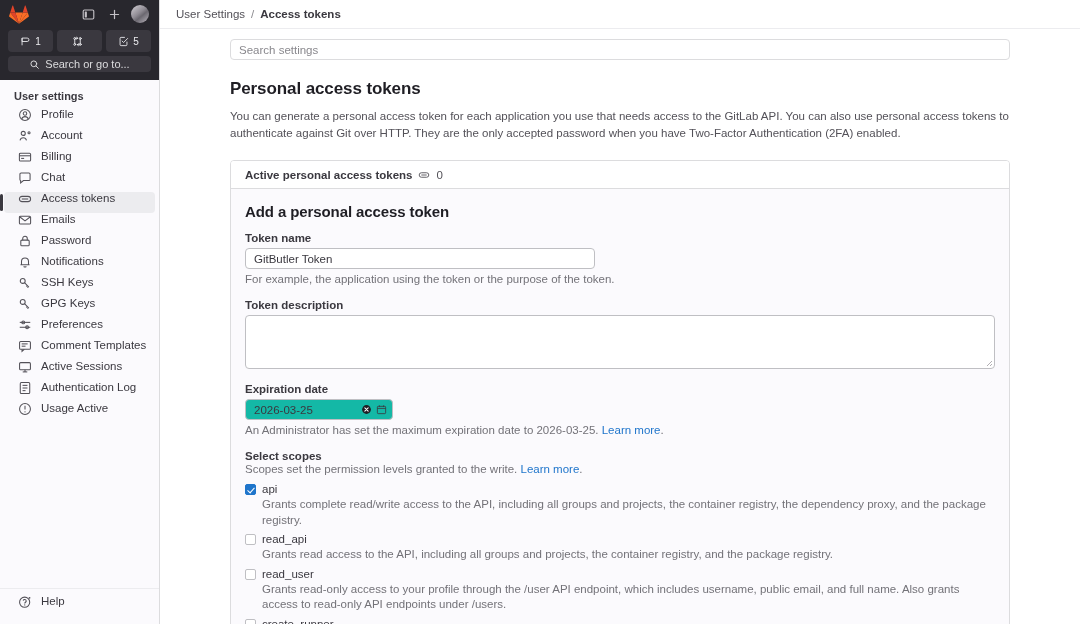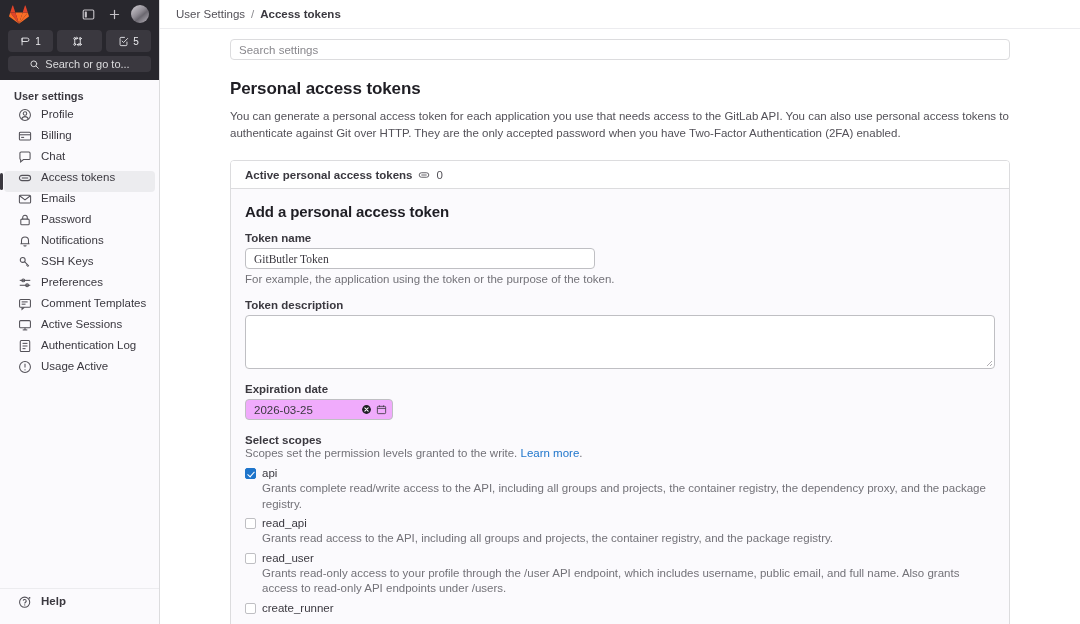--- a/index.html
+++ b/index.html
@@ -71,21 +71,20 @@
   .sb-item.active { background: #ececef; font-weight: normal; }
   .sb-item.active::before {
     content: ""; position: absolute; left: -4px; top: 2px; bottom: 2px;
     width: 3px; background: #3a383f; border-radius: 2px;
   }
   .sb-item .ico { width: 14px; height: 14px; flex: 0 0 14px; color: #535158; }
   .sb-item .ico svg { display: block; }
   .sb-bottom {
     border-top: 1px solid #ececef;
     padding: 6px 0 8px 0;
-    font-weight: bold;
   }
 
   
   .main { flex: 1 1 auto; height: 624px; background: #fff; overflow: hidden; position: relative; }
   .breadcrumb-bar {
     height: 29px; display: flex; align-items: center; gap: 6px;
     padding: 0 16px; border-bottom: 1px solid #ececef;
     font-size: 11.5px; color: #535158;
   }
   .breadcrumb-bar .sep { color: #89888d; }
@@ -133,40 +132,40 @@
     margin: 0 0 12px 0; letter-spacing: -0.1px;
   }
   .field-label {
     font-size: 11.5px; font-weight: bold; color: #3a383f;
     display: block; margin-bottom: 4px;
   }
   .text-input {
     width: 350px; height: 21px;
     border: 1px solid #bfbfc3; border-radius: 4px; background: #fff;
     padding: 0 8px; font-size: 11.5px; color: #3a383f;
-    font-family: Liberation Serif, serif; outline: none;
+    font-family: Liberation Sans, sans-serif; outline: none;
   }
   .help-text {
     font-size: 11.5px; color: #737278; margin: 4px 0 0 0;
   }
   .textarea-box {
     width: 100%; height: 54px;
     border: 1px solid #bfbfc3; border-radius: 4px; background: #fff;
     font-family: inherit; font-size: 11.5px; color: #3a383f;
     padding: 5px 8px; outline: none; resize: none;
     display: block;
   }
   .textarea-wrap { position: relative; width: 100%; }
   .resize-handle {
     position: absolute; right: 2px; bottom: 2px; width: 8px; height: 8px;
     pointer-events: none;
   }
   .date-input-wrap {
     width: 148px; height: 21px;
-    border: 1px solid #bfbfc3; border-radius: 4px; background: #f0abfc;
+    border: 1px solid #bfbfc3; border-radius: 4px; background: #14b8a6;
     display: flex; align-items: center; padding: 0 5px 0 8px; gap: 4px;
   }
   .date-input-wrap input {
     flex: 1 1 auto; min-width: 0; border: 0; outline: 0; background: transparent;
     font-family: inherit; font-size: 11.5px; color: #3a383f; padding: 0;
   }
   .date-btn { cursor: pointer; display: flex; align-items: center; color: #3a383f; }
   .link { color: #1f75cb; cursor: pointer; text-decoration: none; }
 
   .section-gap { margin-top: 14px; }
@@ -278,20 +277,30 @@
         <span class="ico">
           <svg viewBox="0 0 16 16" fill="none" stroke="currentColor" stroke-width="1.2">
             <circle cx="8" cy="8" r="6.2"></circle>
               <circle cx="8" cy="6.3" r="2"></circle>
             <path d="M4.2 12.6a4 4 0 0 1 7.6 0"></path>
           </svg>
         </span>
         <span>Profile</span>
       </div>
 
+      <div class="sb-item">
+        <span class="ico">
+          <svg viewBox="0 0 16 16" fill="none" stroke="currentColor" stroke-width="1.2">
+            <circle cx="6" cy="5" r="2.3"></circle>
+              <path d="M2.3 13a3.8 3.8 0 0 1 7.4 0"></path>
+            <circle cx="12.6" cy="4.3" r="1.2"></circle>
+          </svg>
+        </span>
+        <span>Account</span>
+      </div>
 
       <div class="sb-item">
         <span class="ico">
           <svg viewBox="0 0 16 16" fill="none" stroke="currentColor" stroke-width="1.2">
             <rect x="1.6" y="3.6" width="12.8" height="9" rx="1.3"></rect>
             <line x1="1.6" y1="6.6" x2="14.4" y2="6.6"></line>
             <line x1="3.6" y1="9.6" x2="7" y2="9.6"></line>
           </svg>
         </span>
         <span>Billing</span>
@@ -350,20 +359,29 @@
       <div class="sb-item">
         <span class="ico">
           <svg viewBox="0 0 16 16" fill="none" stroke="currentColor" stroke-width="1.2">
             <circle cx="5.4" cy="5.6" r="2.8"></circle>
             <path d="m7.4 7.6 5 5M10.6 10.8l-1.2 1.2M12 12.2l-1.2 1.2"></path>
           </svg>
         </span>
         <span>SSH Keys</span>
       </div>
 
+      <div class="sb-item">
+        <span class="ico">
+          <svg viewBox="0 0 16 16" fill="none" stroke="currentColor" stroke-width="1.2">
+            <circle cx="5.4" cy="5.6" r="2.8"></circle>
+            <path d="m7.4 7.6 5 5M10.6 10.8l-1.2 1.2M12 12.2l-1.2 1.2"></path>
+          </svg>
+        </span>
+        <span>GPG Keys</span>
+      </div>
 
       <div class="sb-item">
         <span class="ico">
           <svg viewBox="0 0 16 16" fill="none" stroke="currentColor" stroke-width="1.2">
             <line x1="2" y1="5" x2="14" y2="5"></line>
               <line x1="2" y1="10.6" x2="14" y2="10.6"></line>
             <circle cx="6" cy="5" r="1.6"></circle>
               <circle cx="10.4" cy="10.6" r="1.6"></circle>
           </svg>
         </span>
@@ -491,20 +509,24 @@
               </span>
               <span class="date-btn">
                 <svg width="11" height="11" viewBox="0 0 16 16" fill="none" stroke="currentColor" stroke-width="1.2">
                   <rect x="2" y="3.4" width="12" height="10.6" rx="1.2"></rect>
                   <line x1="2" y1="6.4" x2="14" y2="6.4"></line>
                   <line x1="5" y1="2" x2="5" y2="4.4"></line>
                     <line x1="11" y1="2" x2="11" y2="4.4"></line>
                 </svg>
               </span>
             </div>
+            <p class="help-text">
+              <span>An Administrator has set the maximum expiration date to 2026-03-25.</span>
+              <a class="link">Learn more</a><span>.</span>
+            </p>
           </div>
 
           <div class="section-gap">
             <span class="scopes-label">Select scopes</span>
             <p class="scopes-sub">
               <span>Scopes set the permission levels granted to the write.</span>
               <a class="link">Learn more</a><span>.</span>
             </p>
 
             <div class="scope-row">

